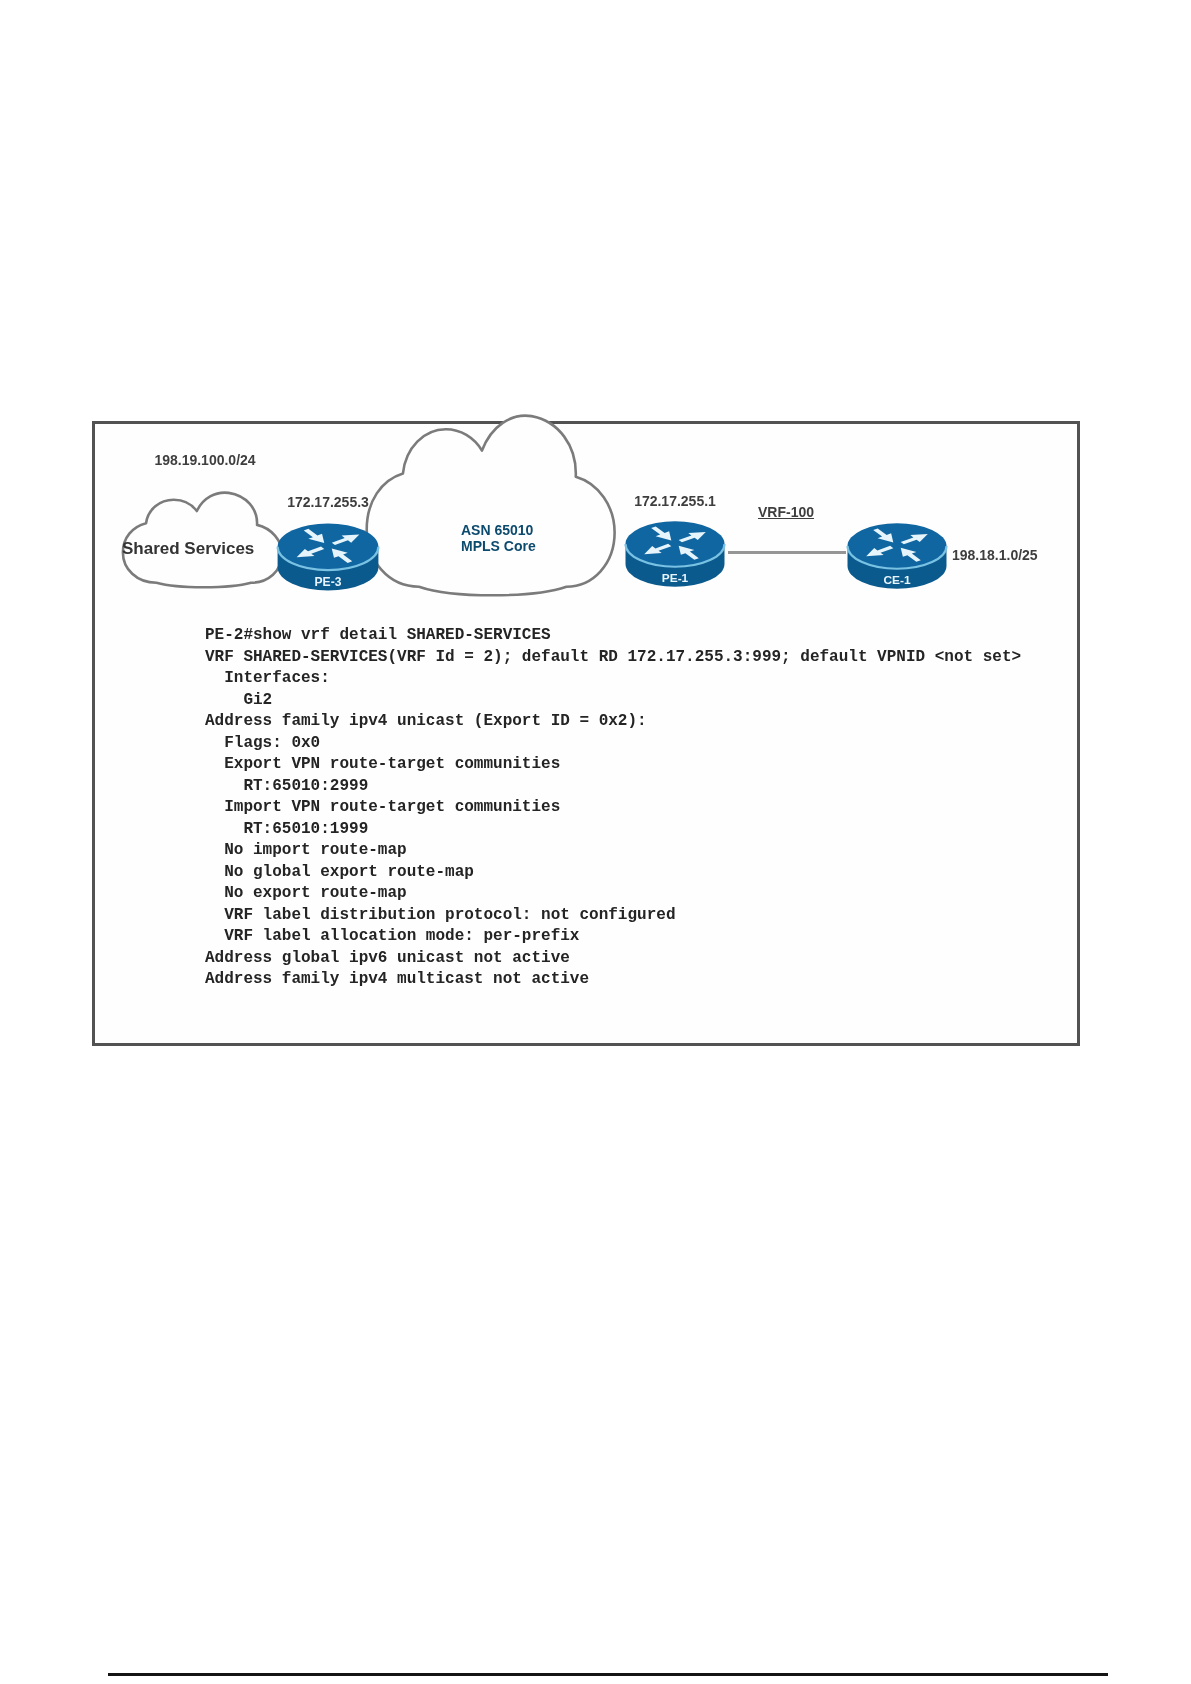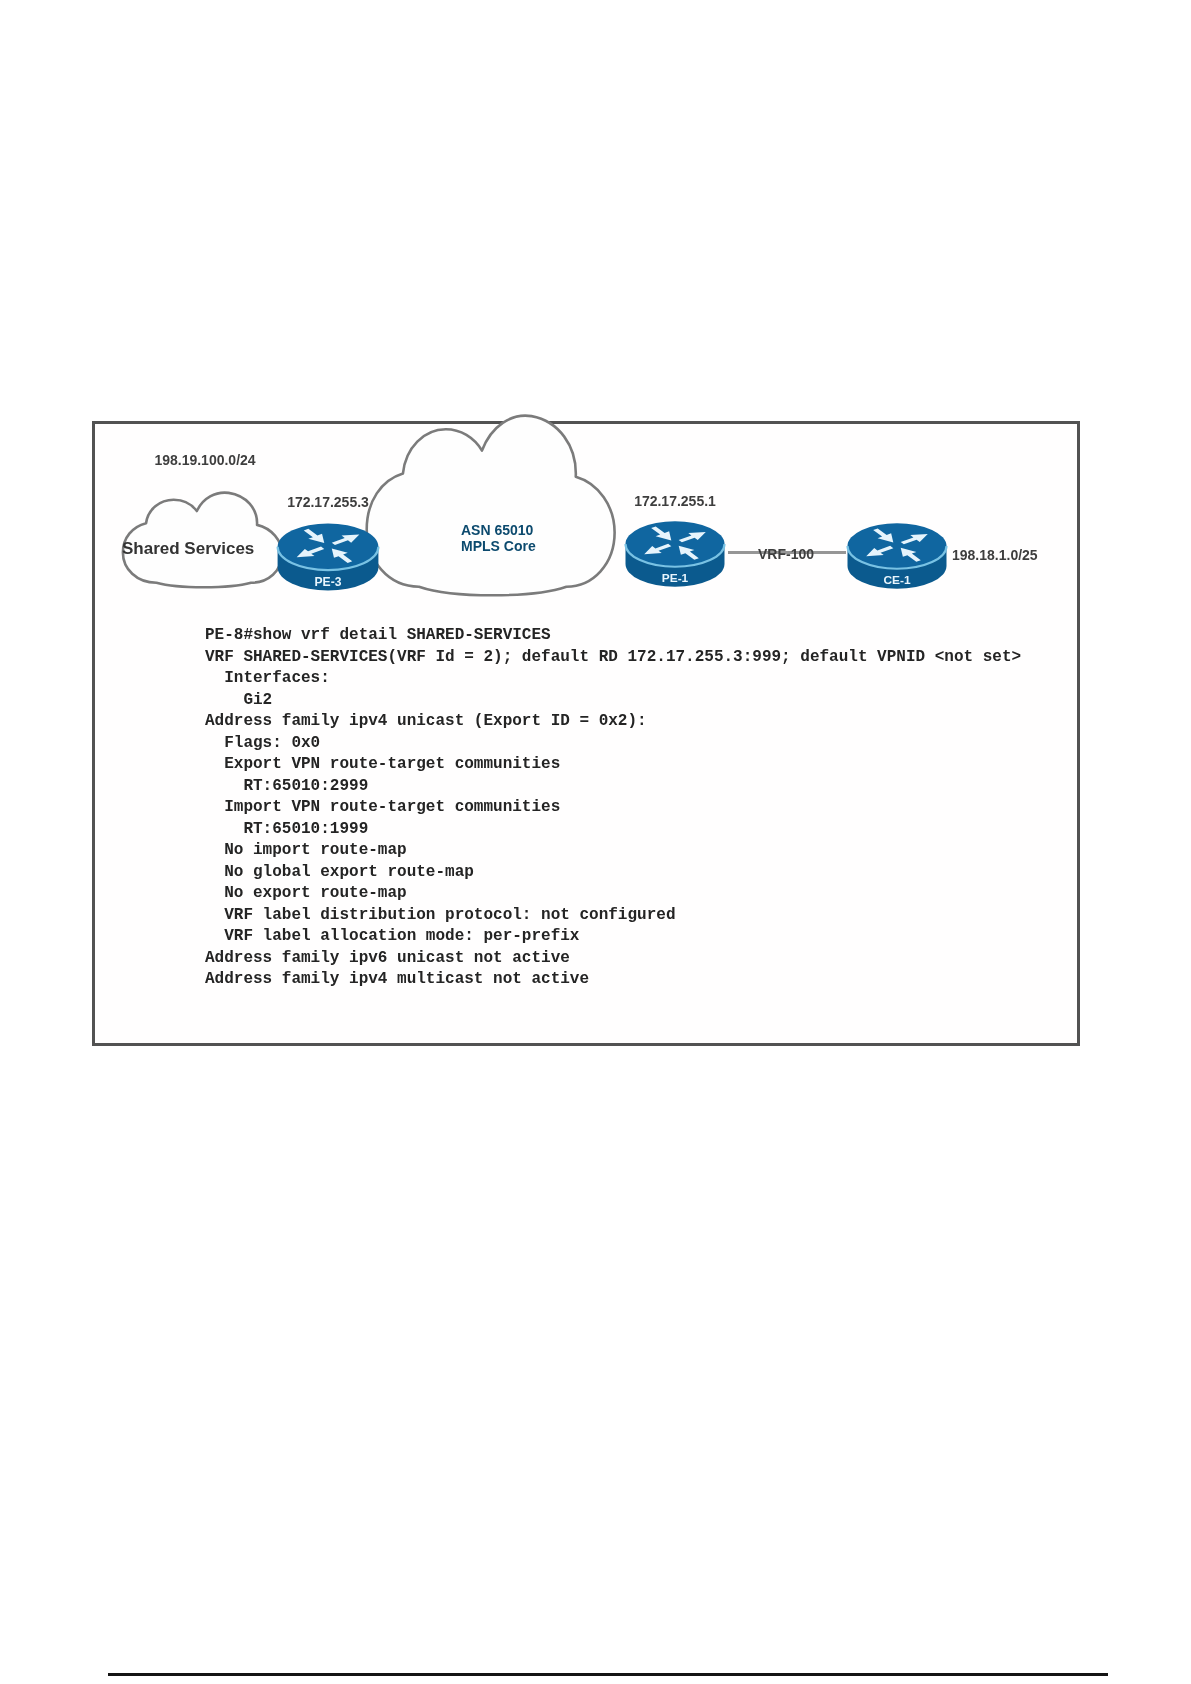--- a/index.html
+++ b/index.html
@@ -29,21 +29,21 @@
   .router-ce1{left:842px;top:516px;width:110px;height:80px;}
 
   
   .lbl{position:absolute;font-weight:700;color:#3e3e3e;font-size:14px;
        white-space:nowrap;line-height:16px;}
   .lbl.center{text-align:center;}
   .shared-subnet{left:140px;top:452px;width:130px;}
   .pe3-ip{left:258px;top:494px;width:140px;}
   .pe1-ip{left:605px;top:493px;width:140px;}
   .ce1-subnet{left:952px;top:547px;}
-  .vrf-label{left:726px;top:546px;width:120px;}
+  .vrf-label{left:726px;top:504px;width:120px;text-decoration:underline;}
   .asn-label{left:461px;top:523px;line-height:15.5px;color:#0c4a6e;}
   .shared-cloud-label{left:122px;top:541px;width:132px;font-size:17px;color:#333333;}
 
   
   .link-line{position:absolute;left:728px;top:551px;width:118px;height:3px;background:#969696;}
 
   
   .cli{position:absolute;left:205px;top:625px;
        font-family:"Liberation Mono","DejaVu Sans Mono",monospace;
        font-size:16px;font-weight:700;line-height:21.5px;color:#242424;}
@@ -125,34 +125,34 @@
 
   <div class="lbl center pe3-ip">172.17.255.3</div>
 
   <div class="lbl center pe1-ip">172.17.255.1</div>
 
   <div class="lbl center vrf-label">VRF-100</div>
 
   <div class="lbl ce1-subnet">198.18.1.0/25</div>
 
   <div class="cli">
-    <div class="cli-line">PE-8#show vrf detail SHARED-SERVICES</div>
+    <div class="cli-line">PE-2#show vrf detail SHARED-SERVICES</div>
     <div class="cli-line">VRF SHARED-SERVICES(VRF Id = 2); default RD 172.17.255.3:999; default VPNID &lt;not set&gt;</div>
     <div class="cli-line">  Interfaces:</div>
     <div class="cli-line">    Gi2</div>
     <div class="cli-line">Address family ipv4 unicast (Export ID = 0x2):</div>
     <div class="cli-line">  Flags: 0x0</div>
     <div class="cli-line">  Export VPN route-target communities</div>
     <div class="cli-line">    RT:65010:2999</div>
     <div class="cli-line">  Import VPN route-target communities</div>
     <div class="cli-line">    RT:65010:1999</div>
     <div class="cli-line">  No import route-map</div>
     <div class="cli-line">  No global export route-map</div>
     <div class="cli-line">  No export route-map</div>
     <div class="cli-line">  VRF label distribution protocol: not configured</div>
     <div class="cli-line">  VRF label allocation mode: per-prefix</div>
-    <div class="cli-line">Address family ipv6 unicast not active</div>
+    <div class="cli-line">Address global ipv6 unicast not active</div>
     <div class="cli-line">Address family ipv4 multicast not active</div>
   </div>
 
   <div class="footer-rule"></div>
 
 </div>
 
 </body></html>

